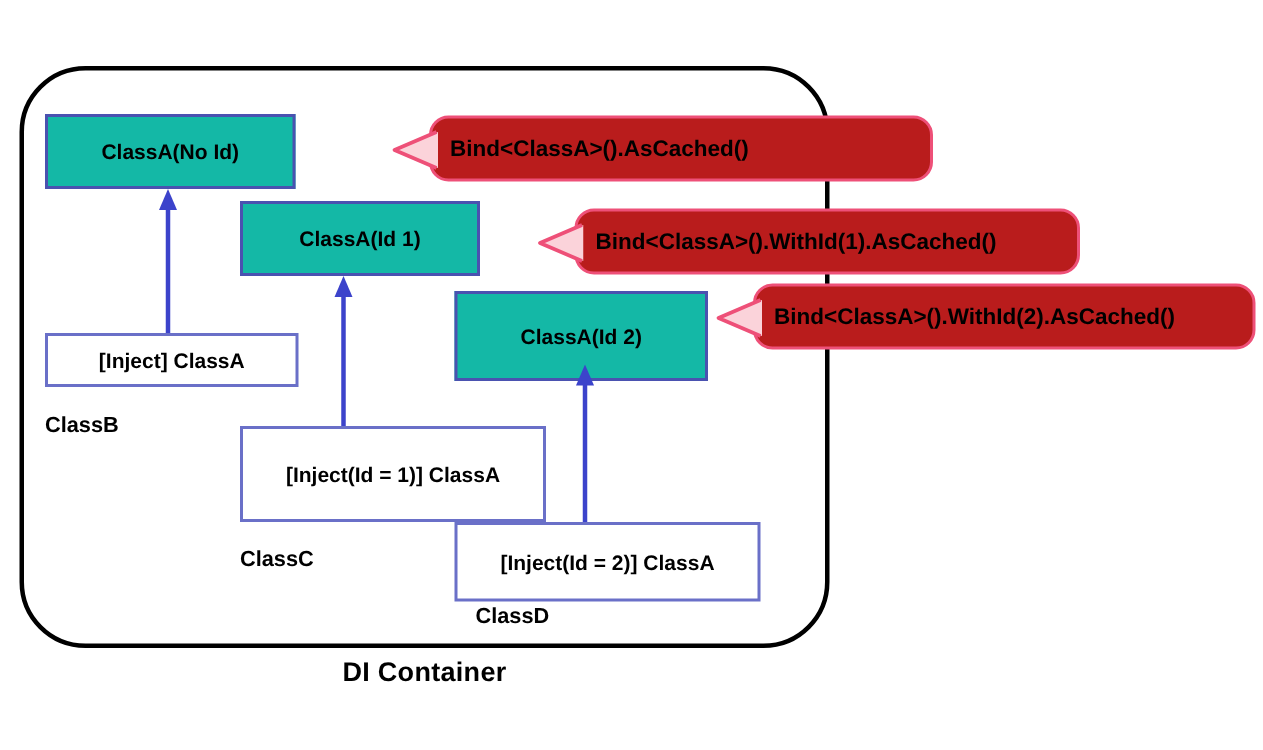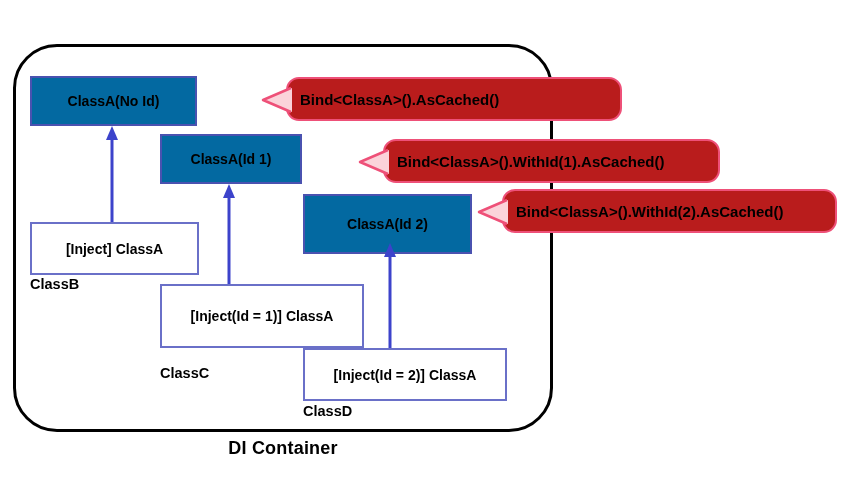--- a/index.html
+++ b/index.html
@@ -12,32 +12,32 @@
     border:3.5px solid #000;border-radius:44px;box-sizing:border-box;background:transparent;
   }
   .di-label{
     position:absolute;left:13px;top:438px;width:540px;text-align:center;
     font-size:18px;letter-spacing:.2px;
   }
   .box{
     position:absolute;box-sizing:border-box;display:flex;align-items:center;justify-content:center;
     font-size:14px;text-align:center;
   }
-  .binding{background:#0369a1;border:2px solid #4a52b0;}
+  .binding{background:#14b8a6;border:2px solid #4a52b0;}
   .consumer{background:#ffffff;border:2px solid #6a70c8;}
   .b1{left:30px;top:76px;width:167px;height:50px;}
-  .b2{left:160px;top:134px;width:142px;height:50px;align-items:center;}
+  .b2{left:160px;top:134px;width:160px;height:50px;align-items:center;}
   .b3{left:303px;top:194px;width:169px;height:60px;}
-  .c1{left:30px;top:222px;width:169px;height:53px;}
+  .c1{left:30px;top:222px;width:169px;height:36px;}
   .c2{left:160px;top:284px;width:204px;height:64px;}
   .c3{left:303px;top:348px;width:204px;height:53px;}
   .class-label{position:absolute;font-size:14.5px;}
   .l1{left:30px;top:276px;width:169px;}
   .l2{left:160px;top:340px;width:204px;margin-top:25px;}
-  .l3{left:303px;top:403px;width:204px;}
+  .l3{left:317px;top:403px;width:204px;}
   .arrow{position:absolute;}
   .callout{
     position:absolute;box-sizing:border-box;height:44px;
     background:#b91c1c;border:2.5px solid #ee5078;border-radius:13px;
     display:flex;align-items:center;font-size:15px;padding-left:12px;white-space:nowrap;
   }
   .k1{left:286px;top:77px;width:336px;}
   .k2{left:383px;top:139px;width:337px;}
   .k3{left:502px;top:189px;width:335px;}
   .tail{position:absolute;left:-28px;top:7px;width:32px;height:28px;}

